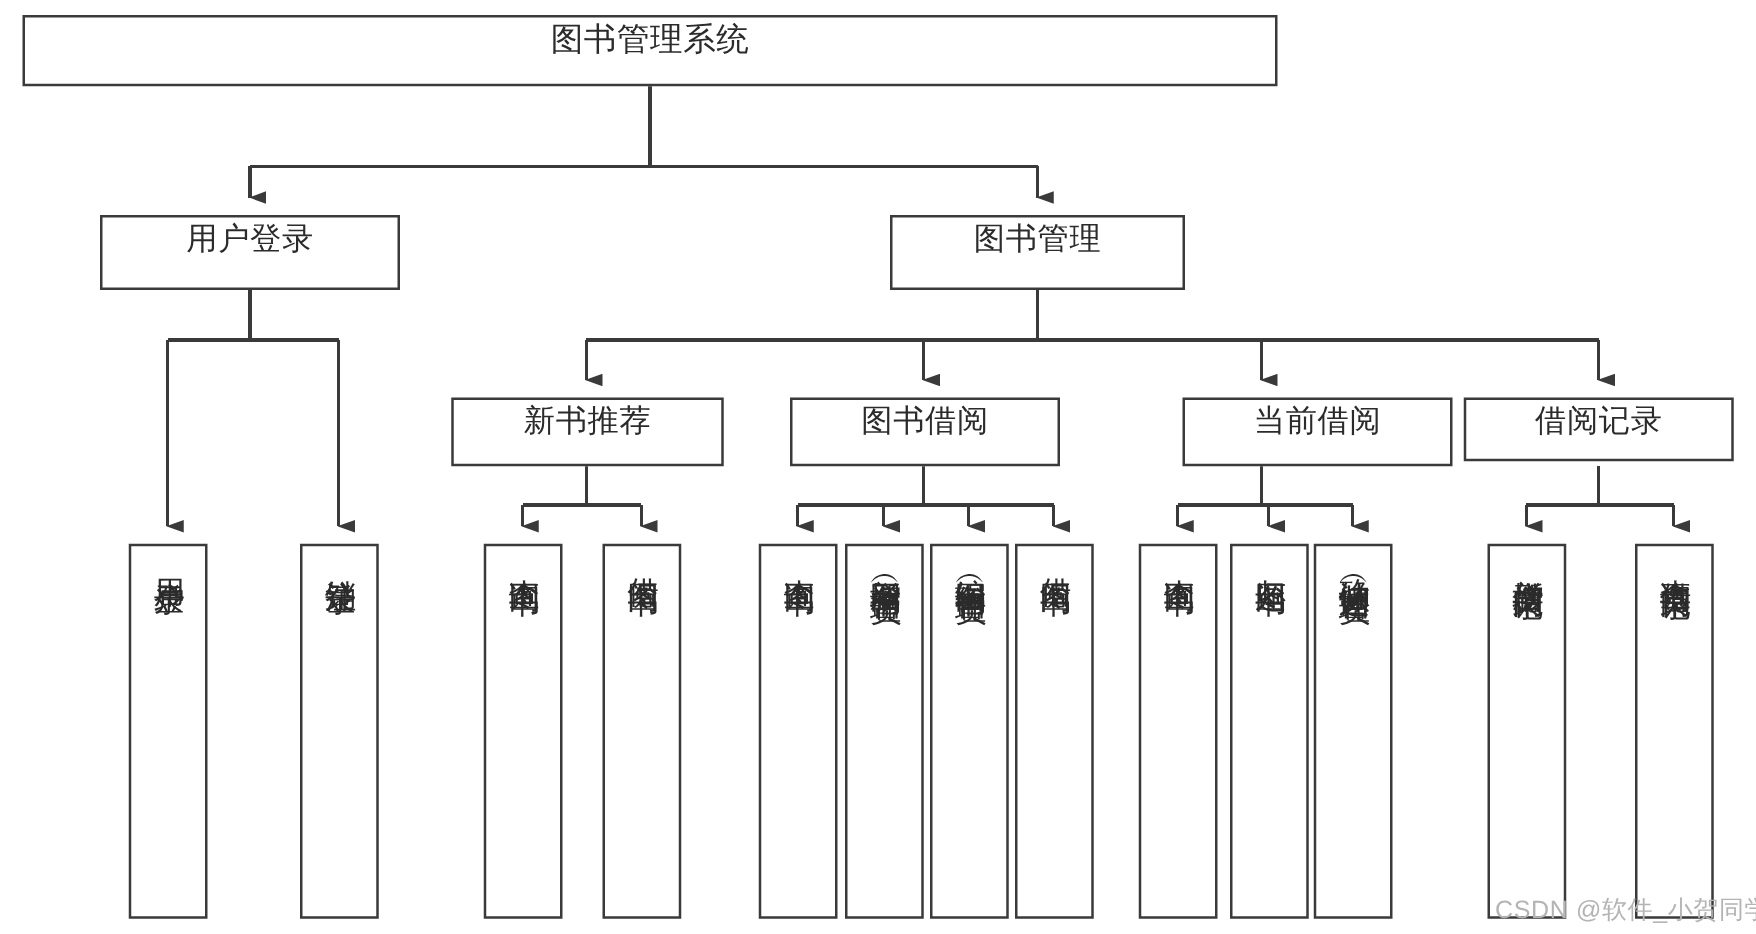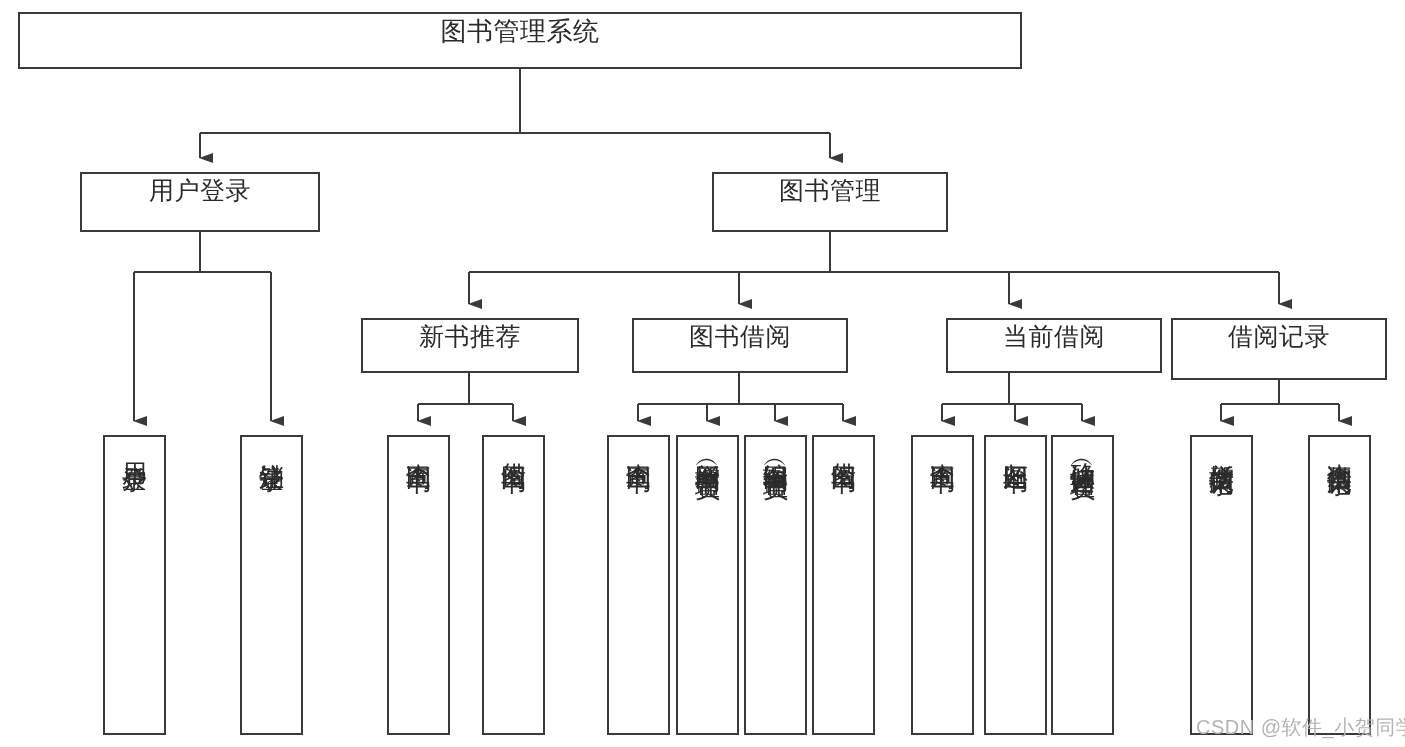--- a/index.html
+++ b/index.html
@@ -134,21 +134,21 @@
 
   <div class="node horiz" style="left:632px; top:318px; width:216px; height:55px;">
     <span>图书借阅</span>
   </div>
   <div class="node horiz" style="left:361px; top:318px; width:218px; height:55px;">
     <span>新书推荐</span>
   </div>
   <div class="node horiz" style="left:902px; top:318px; width:216px; height:55px;margin-left:44px;">
     <span>当前借阅</span>
   </div>
-  <div class="node horiz" style="left:1171px; top:318px; width:216px; height:62px;">
+  <div class="node horiz" style="left:1171px; top:318px; width:216px; height:51px;">
     <span>借阅记录</span>
   </div>
 
   <div class="node vert" style="left:103px; top:435px; width:63px; height:300px;">
     <span class="vtext">用户登录</span>
   </div>
   <div class="node vert" style="left:240px; top:435px; width:63px; height:300px;">
     <span class="vtext">注销登录</span>
   </div>
   <div class="node vert" style="left:387px; top:435px; width:63px; height:300px;">

